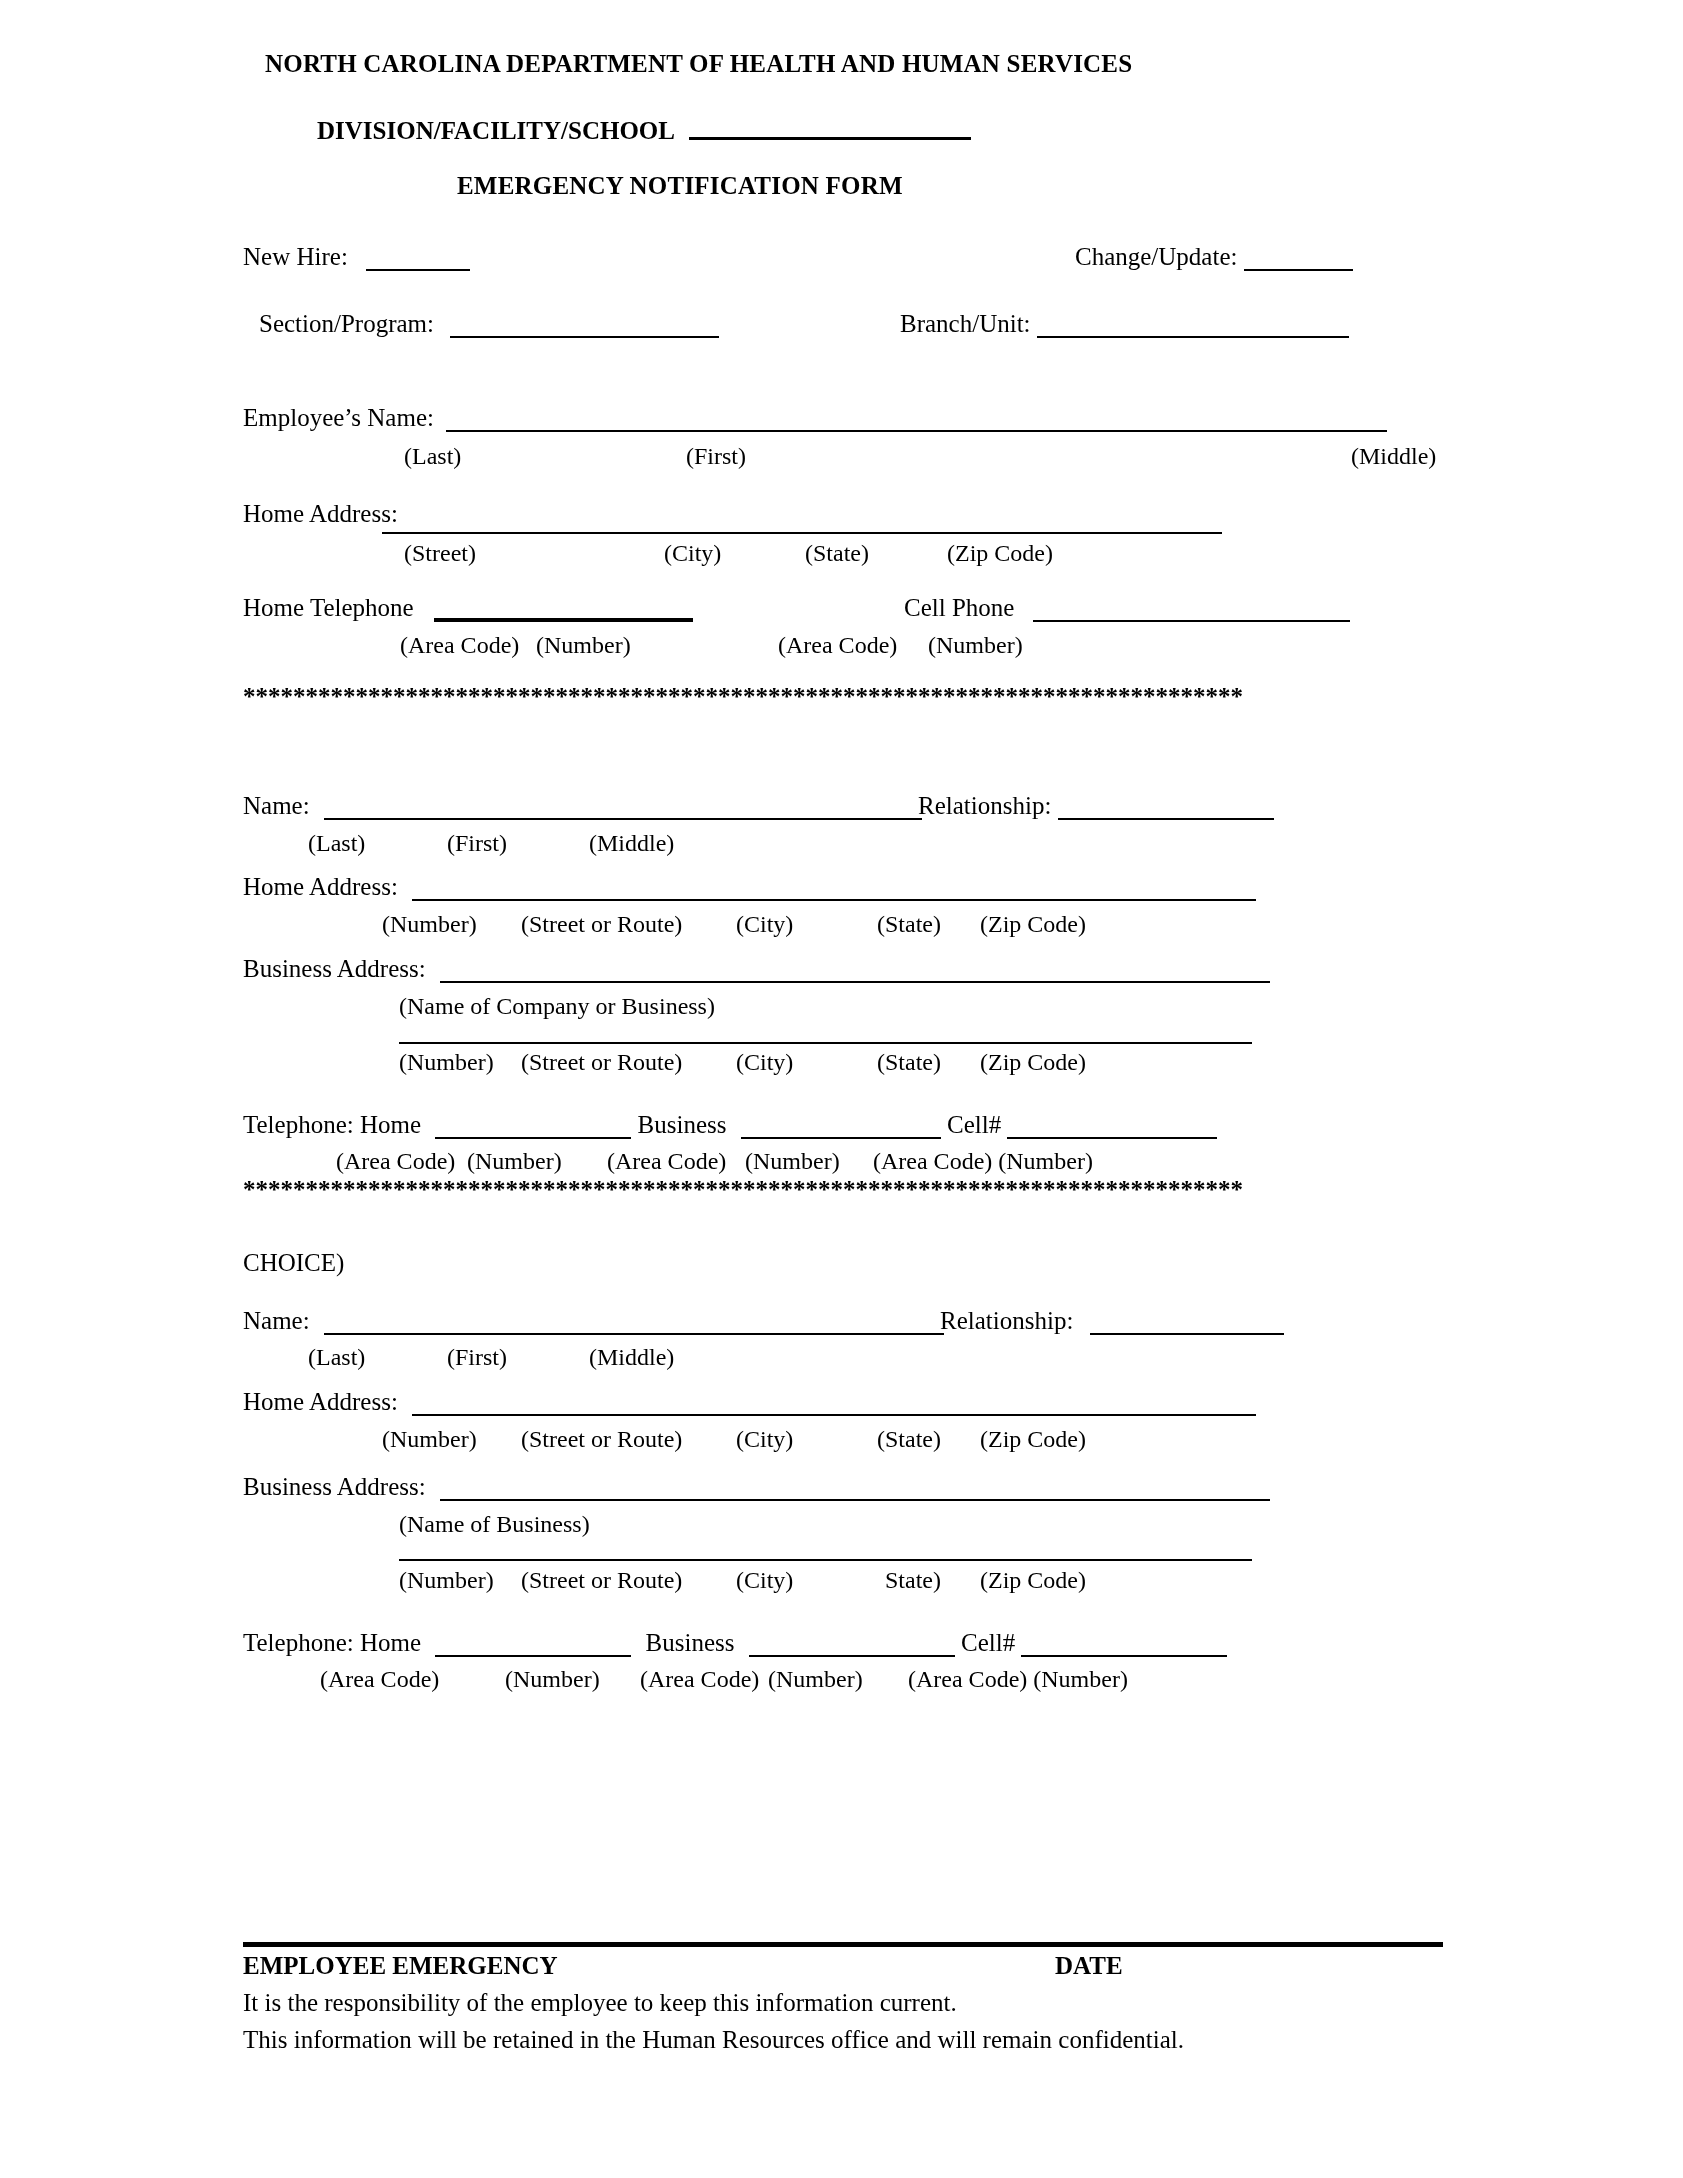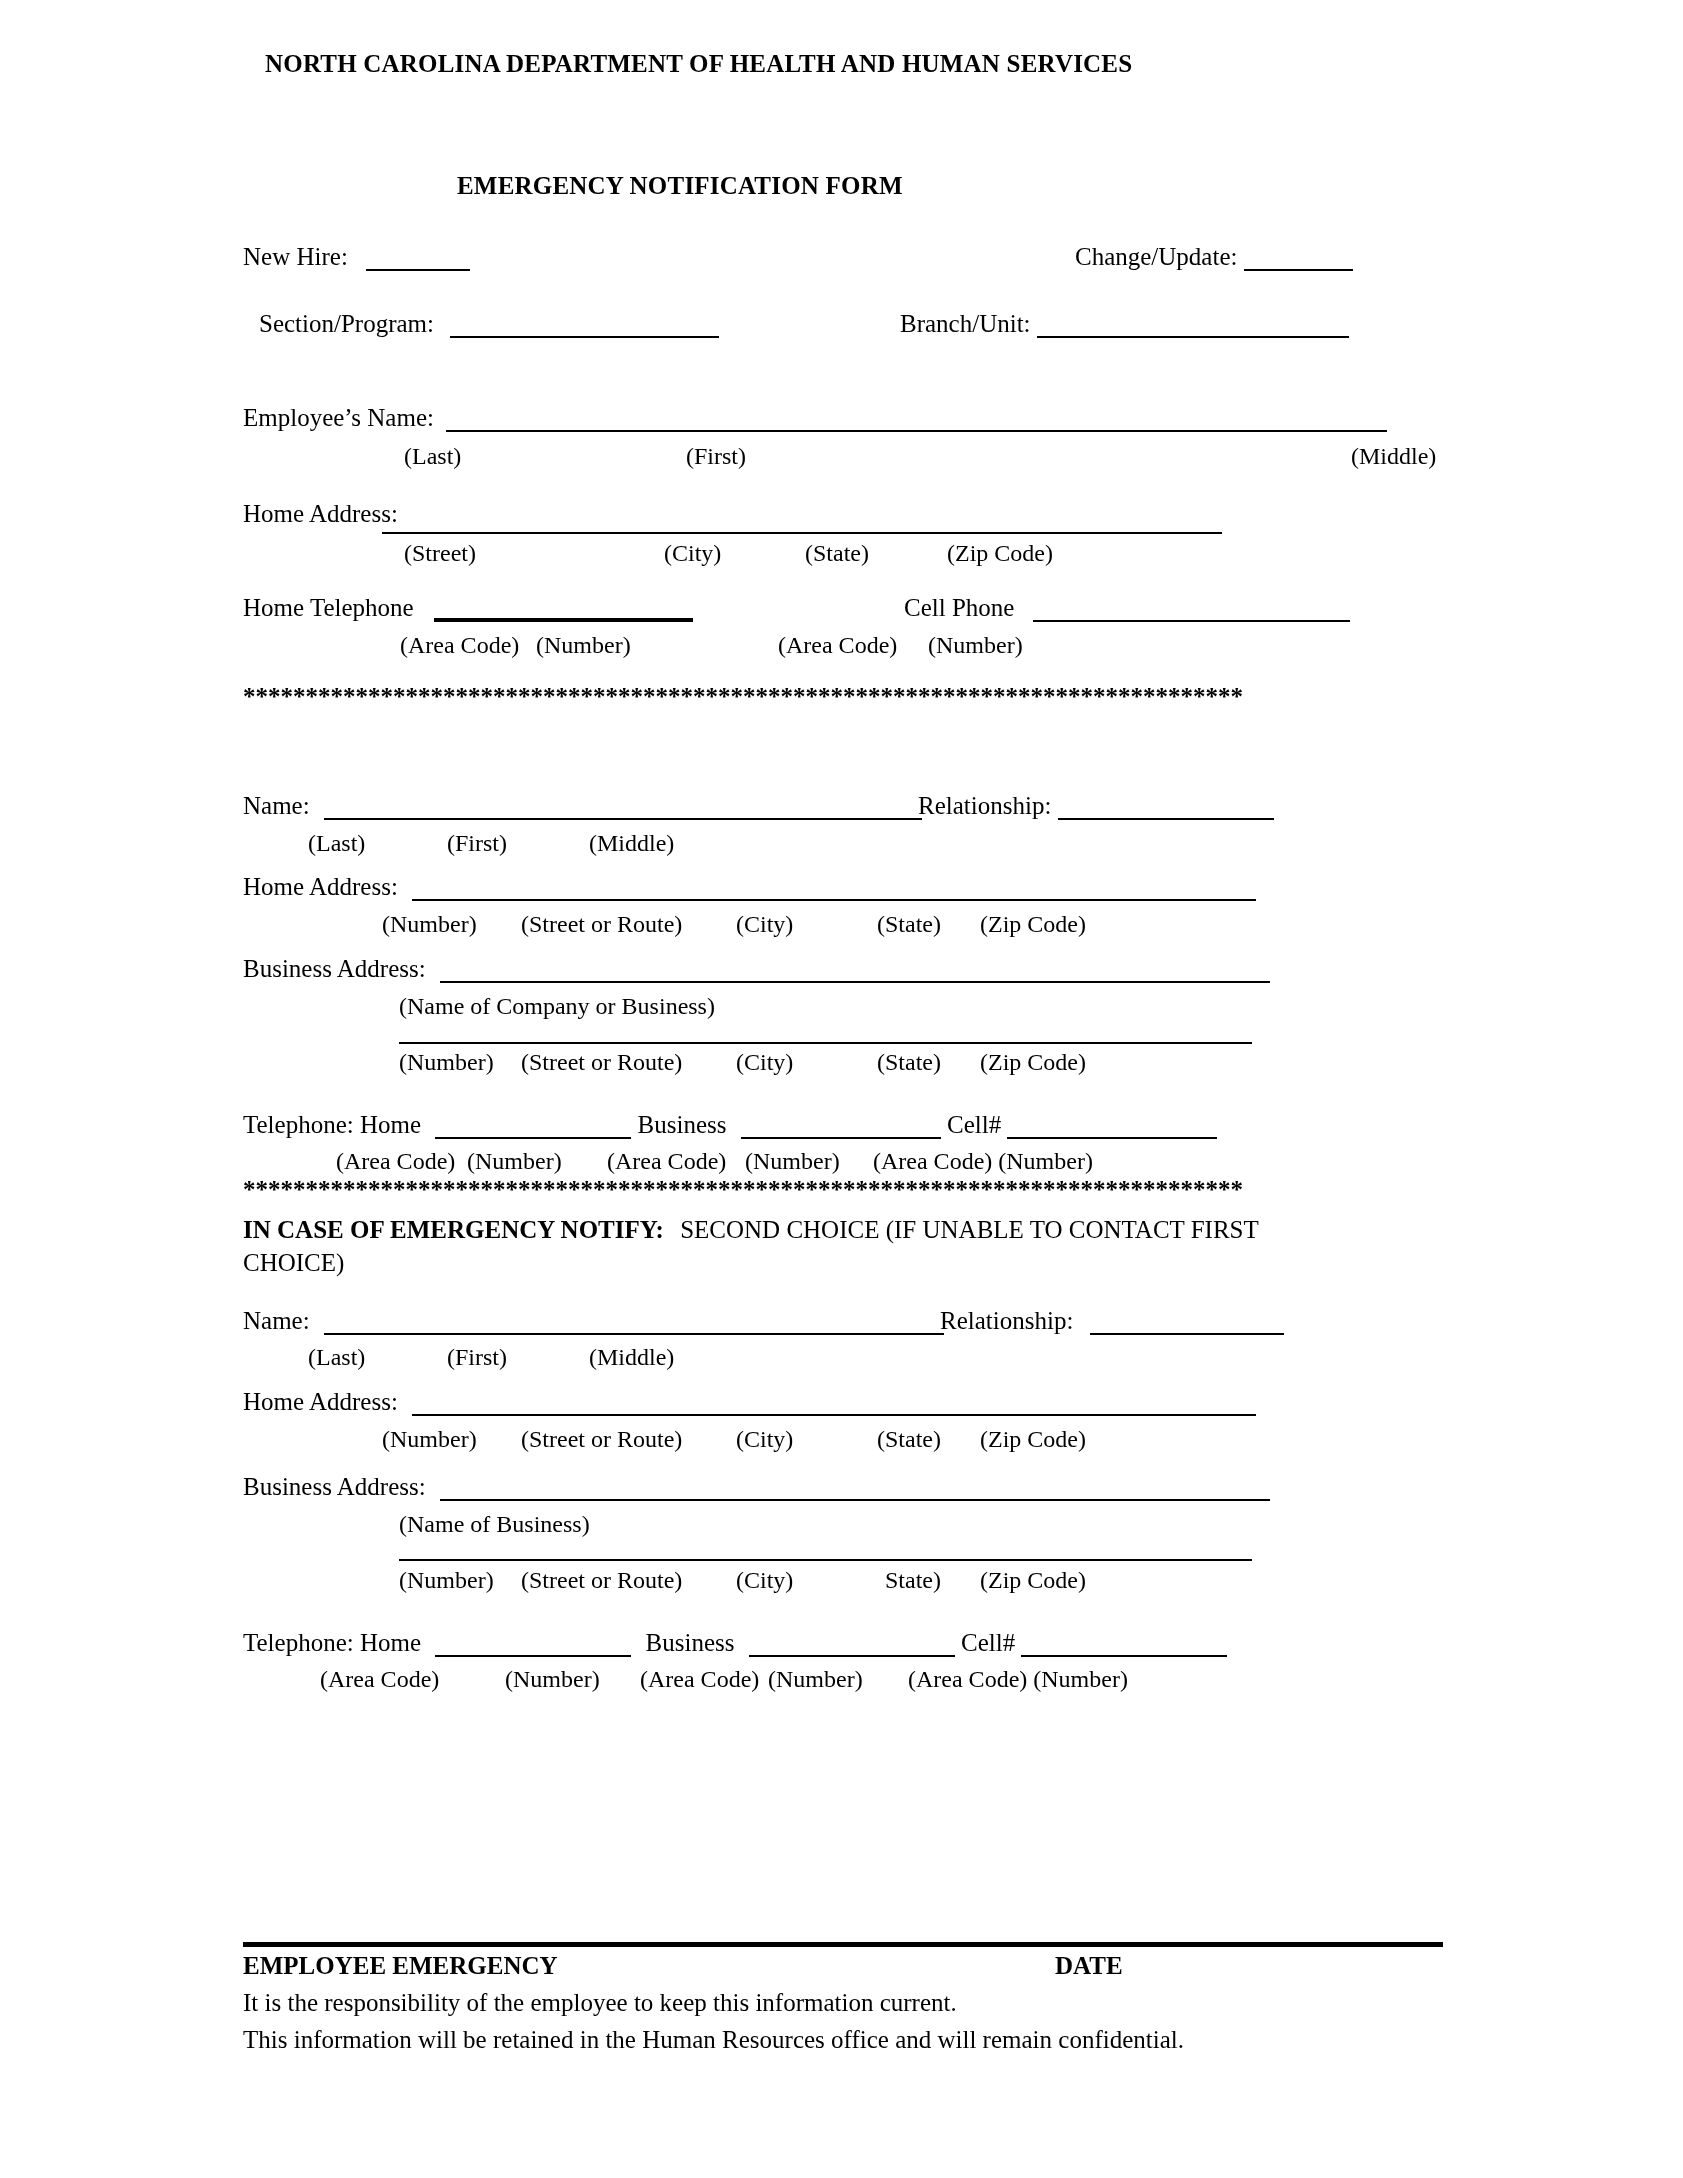--- a/index.html
+++ b/index.html
@@ -109,20 +109,24 @@
   }
 </style>
 </head>
 <body>
 
 <div class="page">
   <div class="content">
 
     <div class="title-line hdr-main">NORTH CAROLINA DEPARTMENT OF HEALTH AND HUMAN SERVICES</div>
 
+    <div class="hdr-div">
+      <span class="lbl">DIVISION/FACILITY/SCHOOL</span>
+      <span class="rule"></span>
+    </div>
 
     <div class="title-line hdr-form">EMERGENCY NOTIFICATION FORM</div>
 
     <div class="row" style="left:0px; top:243px;">
       <span>New Hire:</span>
       <span class="ul" style="width:104px; margin-left:12px;"></span>
     </div>
     <div class="row" style="left:832px; top:243px;">
       <span>Change/Update:</span>
       <span class="ul" style="width:109px;"></span>
@@ -214,24 +218,20 @@
       <span class="ul" style="width:210px;"></span>
     </div>
     <div class="sub" style="left:93px; top:1148px;">(Area Code)</div>
     <div class="sub" style="left:224px; top:1148px;">(Number)</div>
     <div class="sub" style="left:364px; top:1148px;">(Area Code)</div>
     <div class="sub" style="left:502px; top:1148px;">(Number)</div>
     <div class="sub" style="left:630px; top:1148px;">(Area Code) (Number)</div>
 
     <div class="stars" style="left:0px; top:1176px;">********************************************************************************</div>
 
-    <div class="row" style="left:0px; top:1216px;">
-      <span class="b">IN CASE OF EMERGENCY NOTIFY:</span>
-      <span style="margin-left:10px;">SECOND CHOICE (IF UNABLE TO CONTACT FIRST</span>
-    </div>
     <div class="row" style="left:0px; top:1249px;">CHOICE)</div>
 
     <div class="row" style="left:0px; top:1307px;">
       <span>Name:</span>
       <span class="ul" style="width:620px; margin-left:8px;"></span>
     </div>
     <div class="row" style="left:697px; top:1307px;">
       <span>Relationship:</span>
       <span class="ul" style="width:194px; margin-left:10px;"></span>
     </div>

